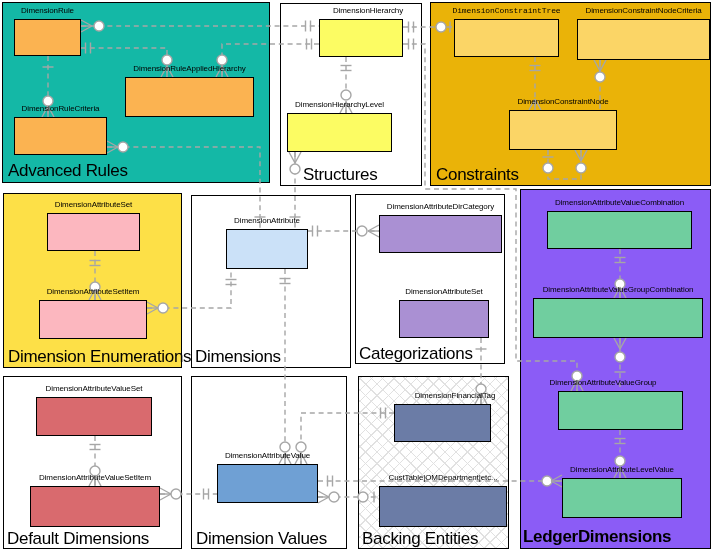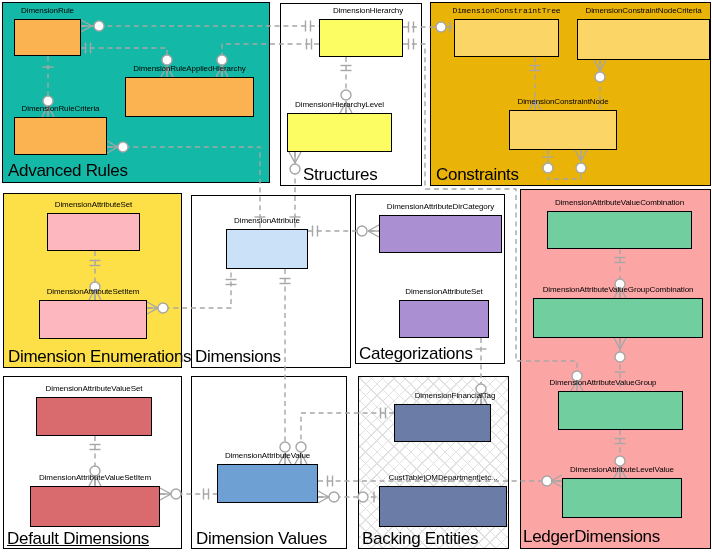--- a/index.html
+++ b/index.html
@@ -283,33 +283,33 @@
     </div>
     <div class="entity" style="left: 226px; top: 229px; width: 82px; height: 40px; background: rgb(203, 225, 248);"></div>
     <div class="entity-label" style="left: 267px; top: 216px;">DimensionAttribute</div>
     <div class="group" style="background: rgb(255, 255, 255); left: 355px; top: 194px; width: 150px; height: 170px;">
       <div class="group-title" style="left: 3px; bottom: 0px;">Categorizations</div>
     </div>
     <div class="entity" style="left: 379px; top: 215px; width: 123px; height: 38px; background: rgb(170, 144, 211);"></div>
     <div class="entity-label" style="left: 440.5px; top: 202px;">DimensionAttributeDirCategory</div>
     <div class="entity" style="left: 399px; top: 300px; width: 90px; height: 38px; background: rgb(170, 144, 211);"></div>
     <div class="entity-label" style="left: 444px; top: 287px;">DimensionAttributeSet</div>
-    <div class="group" style="background: #fca5a5; left: 520px; top: 189px; width: 191px; height: 360px;">
+    <div class="group" style="background: #8b5cf6; left: 520px; top: 189px; width: 191px; height: 360px; font-weight: bold;">
       <div class="group-title" style="left: 2px; bottom: 2px;">LedgerDimensions</div>
     </div>
     <div class="entity" style="left: 547px; top: 211px; width: 145px; height: 38px; background: rgb(112, 206, 159);"></div>
     <div class="entity-label" style="left: 619.5px; top: 198px;">DimensionAttributeValueCombination</div>
     <div class="entity" style="left: 533px; top: 298px; width: 170px; height: 40px; background: rgb(112, 206, 159);"></div>
     <div class="entity-label" style="left: 618px; top: 285px;">DimensionAttributeValueGroupCombination</div>
     <div class="entity" style="left: 558px; top: 391px; width: 125px; height: 39px; background: rgb(112, 206, 159);"></div>
     <div class="entity-label" style="left: 603px; top: 378px;">DimensionAttributeValueGroup</div>
     <div class="entity" style="left: 562px; top: 478px; width: 120px; height: 40px; background: rgb(112, 206, 159);"></div>
     <div class="entity-label" style="left: 622px; top: 465px;">DimensionAttributeLevelValue</div>
     <div class="group" style="background: rgb(255, 255, 255); left: 3px; top: 376px; width: 179px; height: 173px;">
-      <div class="group-title" style="left: 3px; bottom: 0px; text-decoration: underline;">Default Dimensions</div>
+      <div class="group-title" style="left: 3px; bottom: 0px;">Default Dimensions</div>
     </div>
     <div class="entity" style="left: 36px; top: 397px; width: 116px; height: 39px; background: rgb(217, 106, 110);"></div>
     <div class="entity-label" style="left: 94px; top: 384px;">DimensionAttributeValueSet</div>
     <div class="entity" style="left: 30px; top: 486px; width: 130px; height: 41px; background: rgb(217, 106, 110);"></div>
     <div class="entity-label" style="left: 95px; top: 473px;">DimensionAttributeValueSetItem</div>
     <div class="group" style="background: rgb(255, 255, 255); left: 191px; top: 376px; width: 156px; height: 173px;">
       <div class="group-title" style="left: 4px; bottom: 0px;">Dimension Values</div>
     </div>
     <div class="entity" style="left: 217px; top: 464px; width: 101px; height: 39px; background: rgb(111, 160, 212);"></div>
     <div class="entity-label" style="left: 267.5px; top: 451px;">DimensionAttributeValue</div>

